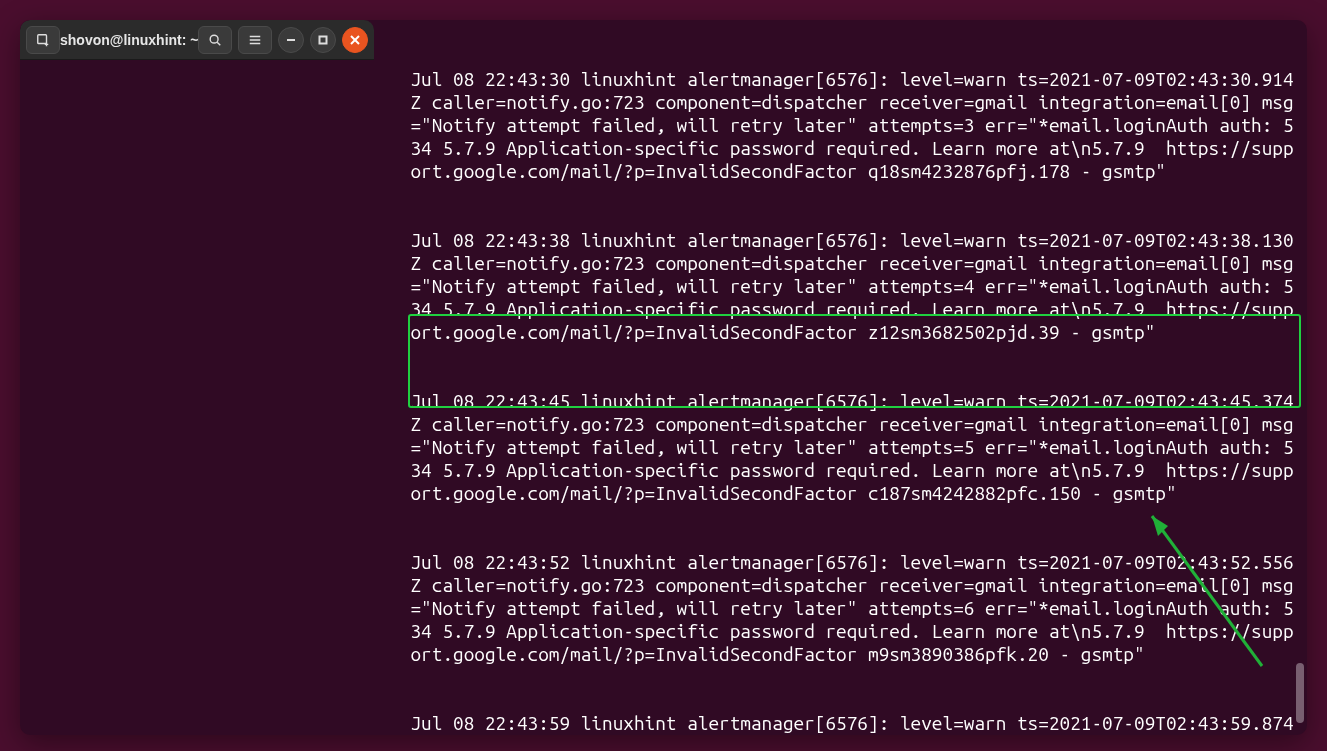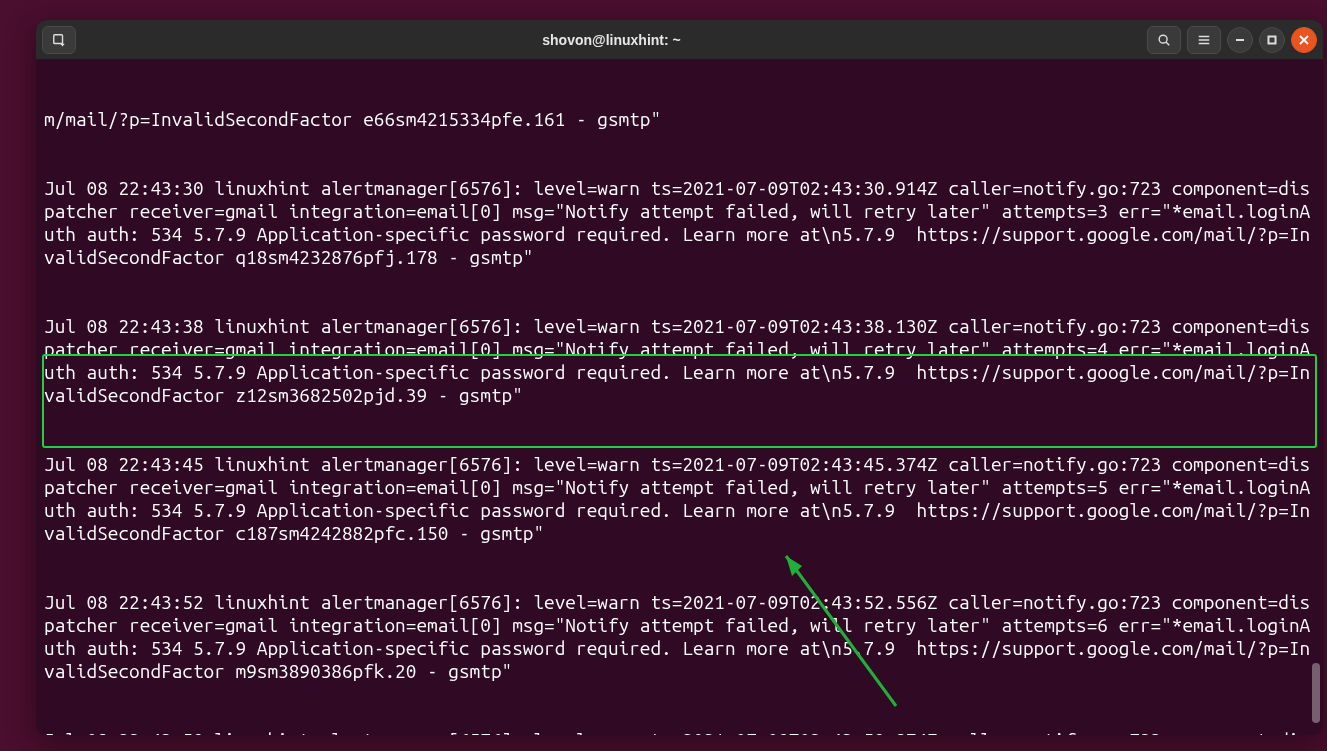--- a/index.html
+++ b/index.html
@@ -5,30 +5,31 @@
   * { margin: 0; padding: 0; box-sizing: border-box; }
   html, body {
     width: 1327px;
     height: 751px;
     background: #4a0e2e;
     font-family: sans-serif;
     overflow: hidden;
   }
   .terminal-window {
     position: absolute;
-    left: 36px;
+    left: 20px;
     top: 20px;
     width: 1287px;
     height: 715px;
     background: #300a24;
     border-radius: 10px;
     box-shadow: 0 8px 30px rgba(0,0,0,0.4);
     display: flex;
-    flex-direction: column;
+    flex-direction: row;
     overflow: hidden;
+    gap: 28px;
   }
   .titlebar {
     height: 40px;
     background: #2b2b2b;
     display: flex;
     align-items: center;
     padding: 0 6px;
     border-top-left-radius: 10px;
     border-top-right-radius: 10px;
     border-bottom: 1px solid #1a1a1a;
@@ -171,21 +172,20 @@
       <div class="window-ctrl close">
         <svg viewBox="0 0 10 10">
           <line x1="1" y1="1" x2="9" y2="9"></line>
           <line x1="9" y1="1" x2="1" y2="9"></line>
         </svg>
       </div>
     </div>
   </div>
 
   <div class="terminal-body">
-    <span class="log-line">m/mail/?p=InvalidSecondFactor e66sm4215334pfe.161 - gsmtp"</span>
     <span class="log-line">Jul 08 22:43:30 linuxhint alertmanager[6576]: level=warn ts=2021-07-09T02:43:30.914Z caller=notify.go:723 component=dispatcher receiver=gmail integration=email[0] msg="Notify attempt failed, will retry later" attempts=3 err="*email.loginAuth auth: 534 5.7.9 Application-specific password required. Learn more at\n5.7.9  https://support.google.com/mail/?p=InvalidSecondFactor q18sm4232876pfj.178 - gsmtp"</span>
     <span class="log-line">Jul 08 22:43:38 linuxhint alertmanager[6576]: level=warn ts=2021-07-09T02:43:38.130Z caller=notify.go:723 component=dispatcher receiver=gmail integration=email[0] msg="Notify attempt failed, will retry later" attempts=4 err="*email.loginAuth auth: 534 5.7.9 Application-specific password required. Learn more at\n5.7.9  https://support.google.com/mail/?p=InvalidSecondFactor z12sm3682502pjd.39 - gsmtp"</span>
     <span class="log-line">Jul 08 22:43:45 linuxhint alertmanager[6576]: level=warn ts=2021-07-09T02:43:45.374Z caller=notify.go:723 component=dispatcher receiver=gmail integration=email[0] msg="Notify attempt failed, will retry later" attempts=5 err="*email.loginAuth auth: 534 5.7.9 Application-specific password required. Learn more at\n5.7.9  https://support.google.com/mail/?p=InvalidSecondFactor c187sm4242882pfc.150 - gsmtp"</span>
     <span class="log-line">Jul 08 22:43:52 linuxhint alertmanager[6576]: level=warn ts=2021-07-09T02:43:52.556Z caller=notify.go:723 component=dispatcher receiver=gmail integration=email[0] msg="Notify attempt failed, will retry later" attempts=6 err="*email.loginAuth auth: 534 5.7.9 Application-specific password required. Learn more at\n5.7.9  https://support.google.com/mail/?p=InvalidSecondFactor m9sm3890386pfk.20 - gsmtp"</span>
     <span class="log-line">Jul 08 22:43:59 linuxhint alertmanager[6576]: level=warn ts=2021-07-09T02:43:59.874Z caller=notify.go:723 component=dispatcher receiver=gmail integration=email[0] msg="Notify attempt failed, will retry later" attempts=7 err="*email.loginAuth auth: 534 5.7.9 Application-specific password required. Learn more at\n5.7.9  https://support.google.com/mail/?p=InvalidSecondFactor q24sm4884999pgk.32 - gsmtp"</span>
     
     
 
     <div class="highlight-box"></div>
 

